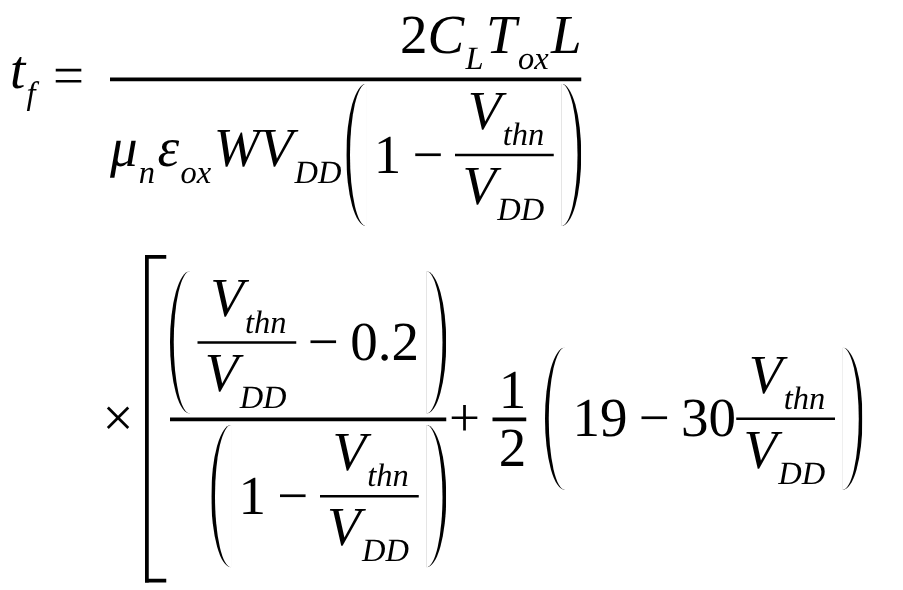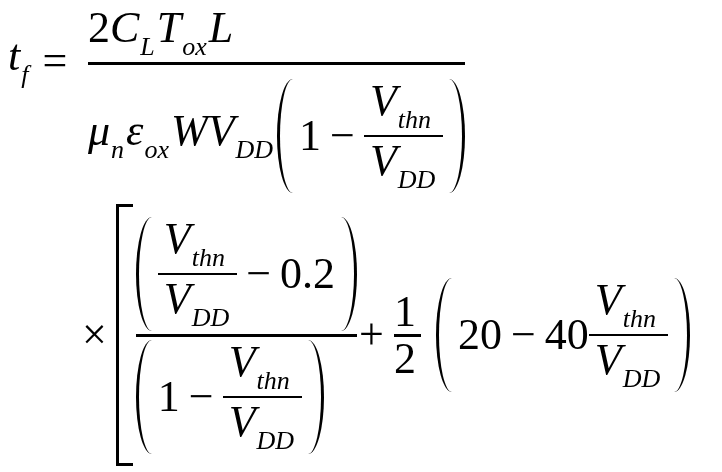--- a/index.html
+++ b/index.html
@@ -2,34 +2,34 @@
 <html><head>
 <meta charset="utf-8">
 <style>
   html,body{margin:0;padding:0;width:722px;height:472px;background:#fff;overflow:hidden}
   .canvas{position:relative;width:664px;height:472px;color:#000;
           font-family:"Liberation Serif","DejaVu Serif",serif}
   .big{font-size:44px;line-height:1;white-space:pre}
   .v{font-style:italic}
   .up{font-style:normal}
   .s{font-size:26px;font-style:italic;line-height:1;vertical-align:-13px;margin:0 2px 0 1px}
-  .frac{display:flex;flex-direction:column;align-items:flex-start}
+  .frac{display:flex;flex-direction:column;align-items:flex-end}
   .fbar{align-self:stretch;height:3px;background:#000}
   .fbar.thin{height:2px;margin:2px 0}
   .pgroup{display:flex;align-items:center}
   .lp{align-self:stretch;width:13px;border-left:3px solid #000;
       border-radius:100% 0 0 100%/50% 0 0 50%;margin-right:6px}
   .rp{align-self:stretch;width:13px;border-right:3px solid #000;
       border-radius:0 100% 100% 0/0 50% 50% 0;margin-left:6px}
   .lb{align-self:stretch;width:14px;border:3.5px solid #000;border-right:none;margin-right:3px}
   .lhs{position:absolute;left:8px;top:0;height:122px;display:flex;align-items:center}
   .eqs{margin-left:12px}
   .mainfrac{position:absolute;left:88px;top:6px}
   .mainfrac>.num{margin-bottom:2px}
-  .mainfrac>.den{margin-top:14px;display:flex;align-items:center}
+  .mainfrac>.den{margin-top:2px;display:flex;align-items:center}
   .densyms{margin-right:2px}
   .ratio .rrow{padding:0 6px;line-height:1}
   .line2{position:absolute;left:82px;top:204px;height:262px;display:flex;align-items:center}
   .times{margin-right:9px}
   .bigfrac>.fbar{margin:3px 0}
   .op{margin:0 9px}
   .plus{margin:0 10px 0 2px}
   .half{min-width:27px;margin-right:6px}
   .half .fbar{height:3px}
   .lnarg{margin-left:9px}
@@ -99,23 +99,23 @@
 
     <div class="frac half">
       <span class="big up">1</span>
       <div class="fbar"></div>
       <span class="big up">2</span>
     </div>
 
 
     <div class="pgroup lnarg">
       <div class="lp"></div>
-      <span class="big up">20</span>
+      <span class="big up">19</span>
       <span class="big up op">−</span>
-      <span class="big up">40</span>
+      <span class="big up">30</span>
       <div class="frac ratio">
         <div class="rrow"><span class="big v">V</span><span class="s">thn</span></div>
         <div class="fbar thin"></div>
         <div class="rrow"><span class="big v">V</span><span class="s">DD</span></div>
       </div>
       <div class="rp"></div>
     </div>
 
   </div>
 

